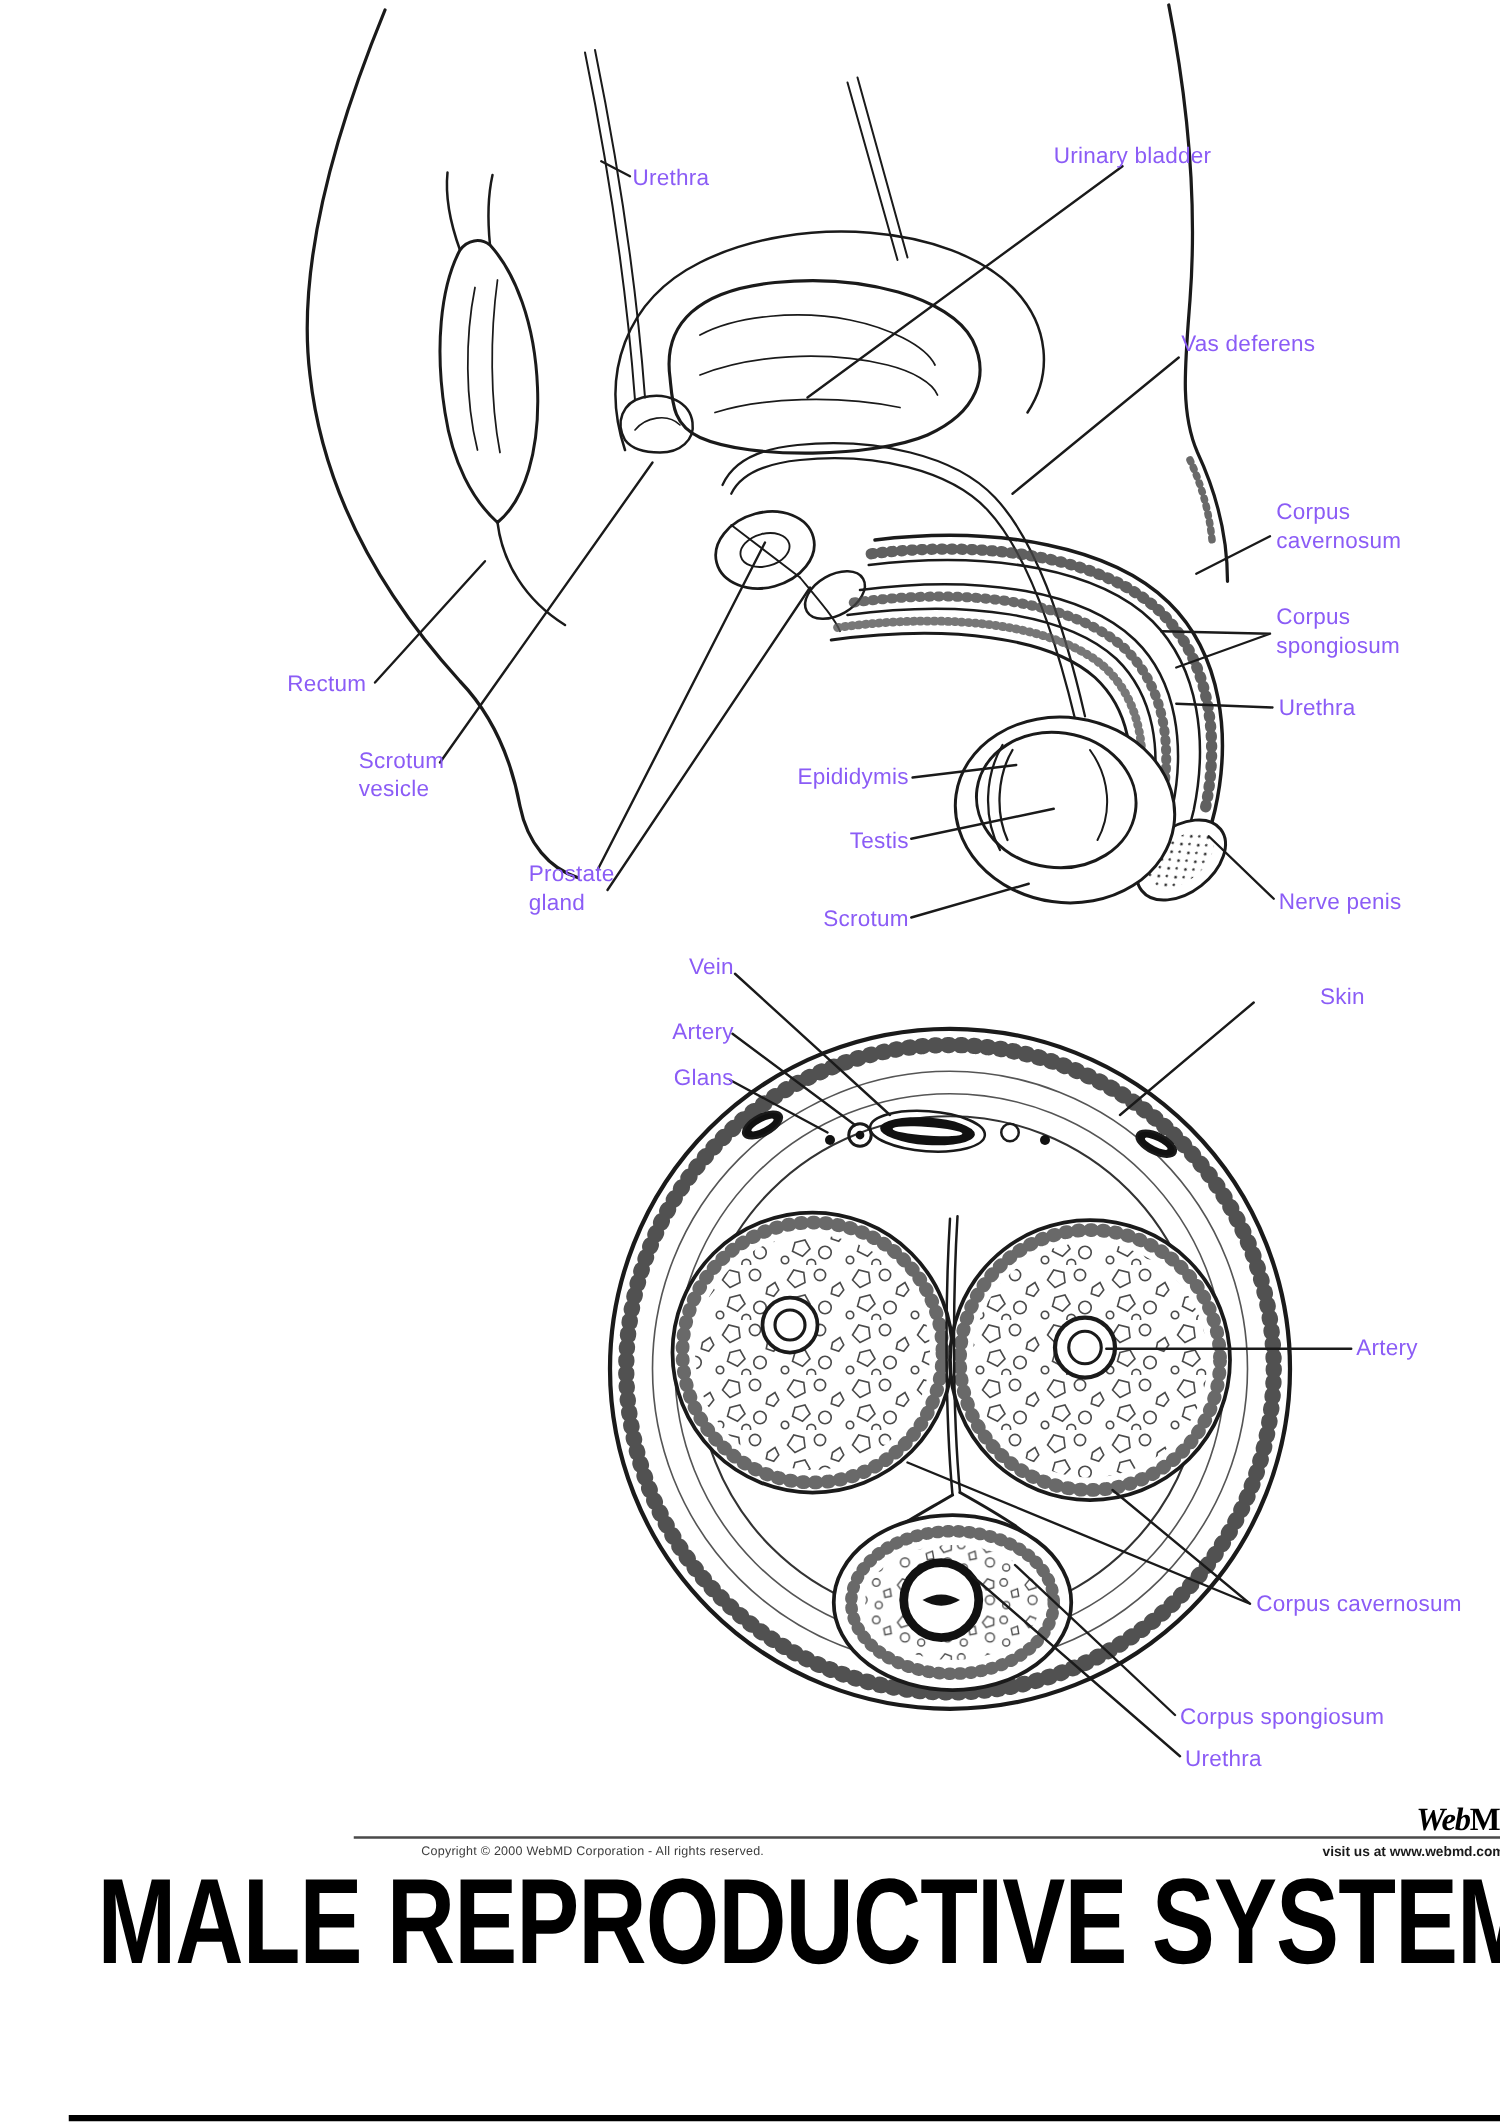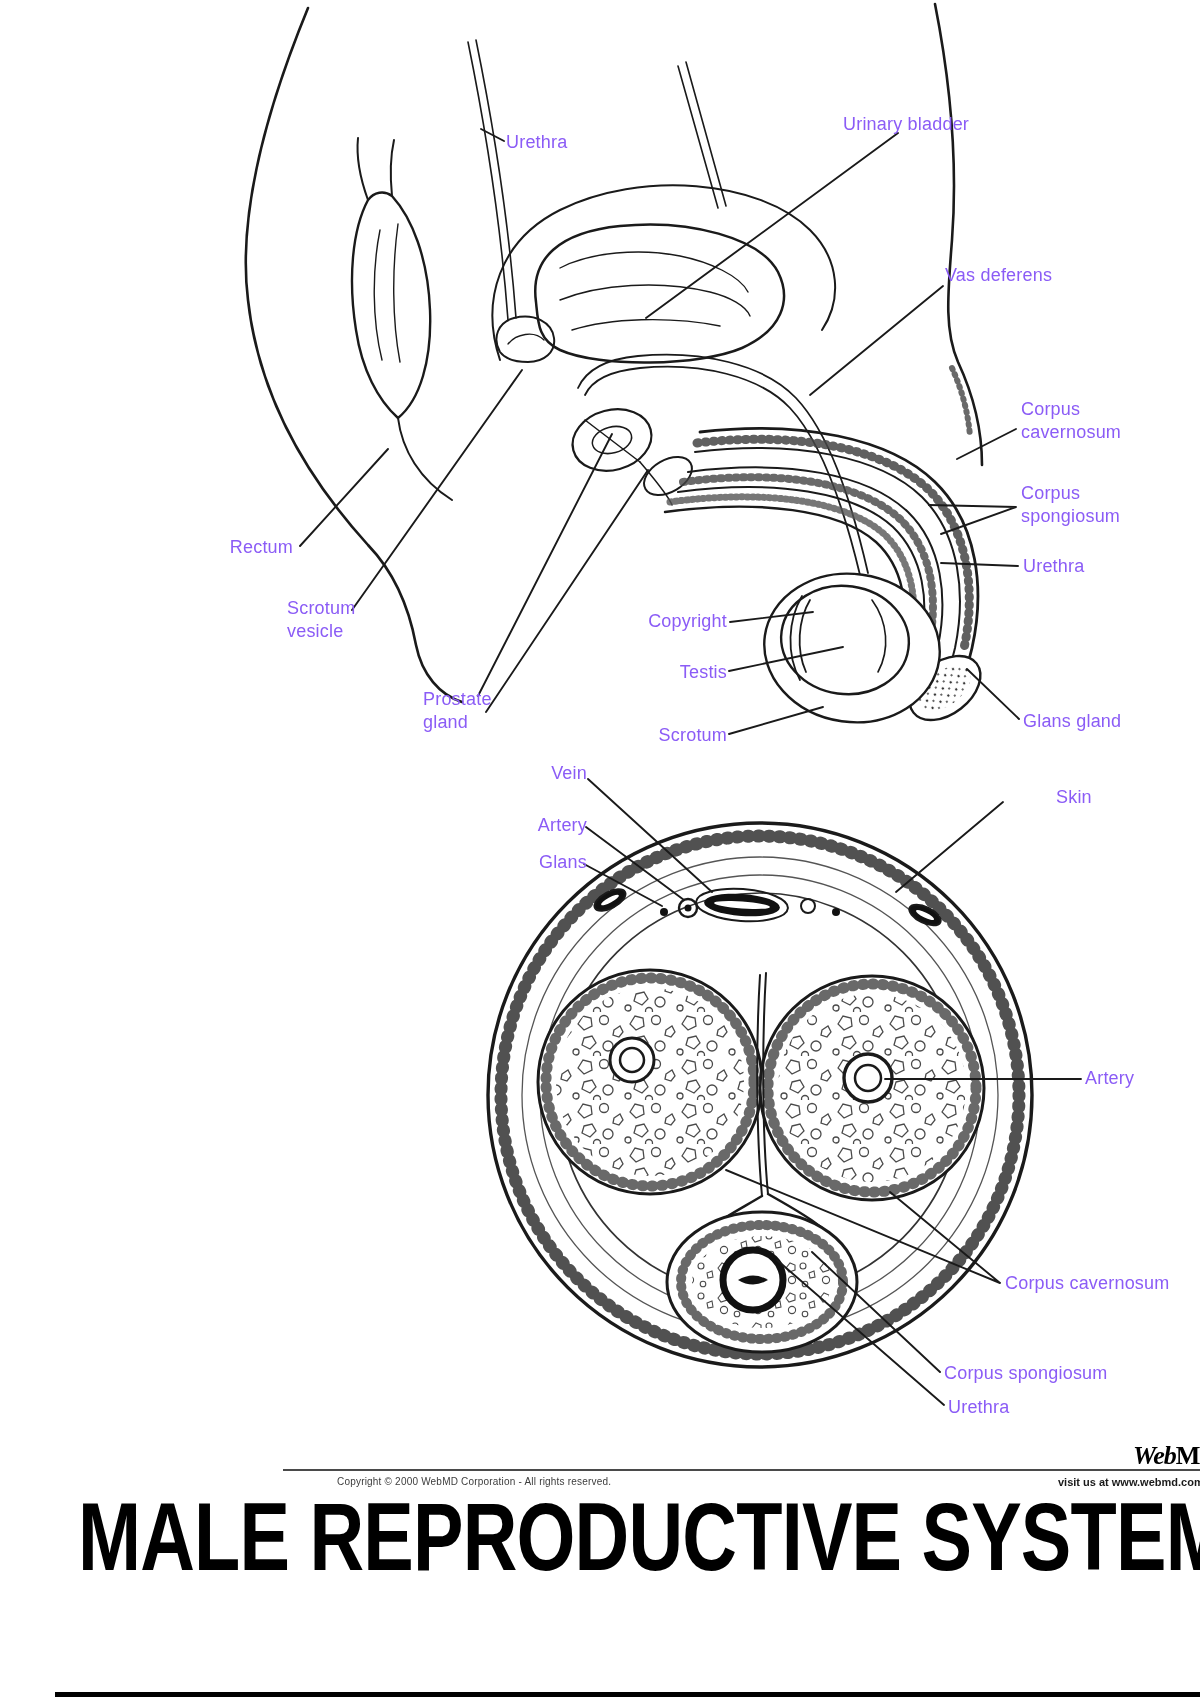--- a/index.html
+++ b/index.html
@@ -206,27 +206,27 @@
   </svg>
 
   <div class="lbl" style="left:506px;top:131px">Urethra</div>
   <div class="lbl" style="left:843px;top:113px">Urinary bladder</div>
   <div class="lbl" style="left:945px;top:264px">Vas deferens</div>
   <div class="lbl" style="left:1021px;top:398px">Corpus
 cavernosum</div>
   <div class="lbl" style="left:1021px;top:482px">Corpus
 spongiosum</div>
   <div class="lbl" style="left:1023px;top:555px">Urethra</div>
-  <div class="lbl" style="left:1023px;top:710px">Glans gland</div>
+  <div class="lbl" style="left:1023px;top:710px">Nerve penis</div>
   <div class="lbl r" style="right:907px;top:536px">Rectum</div>
   <div class="lbl" style="left:287px;top:597px">Scrotum
 vesicle</div>
   <div class="lbl" style="left:423px;top:688px">Prostate
 gland</div>
-  <div class="lbl r" style="right:473px;top:610px">Copyright</div>
+  <div class="lbl r" style="right:473px;top:610px">Epididymis</div>
   <div class="lbl r" style="right:473px;top:661px">Testis</div>
   <div class="lbl r" style="right:473px;top:724px">Scrotum</div>
 
   <div class="lbl r" style="right:613px;top:762px">Vein</div>
   <div class="lbl r" style="right:613px;top:814px">Artery</div>
   <div class="lbl r" style="right:613px;top:851px">Glans</div>
   <div class="lbl" style="left:1056px;top:786px">Skin</div>
   <div class="lbl" style="left:1085px;top:1067px">Artery</div>
   <div class="lbl" style="left:1005px;top:1272px">Corpus cavernosum</div>
   <div class="lbl" style="left:944px;top:1362px">Corpus spongiosum</div>

